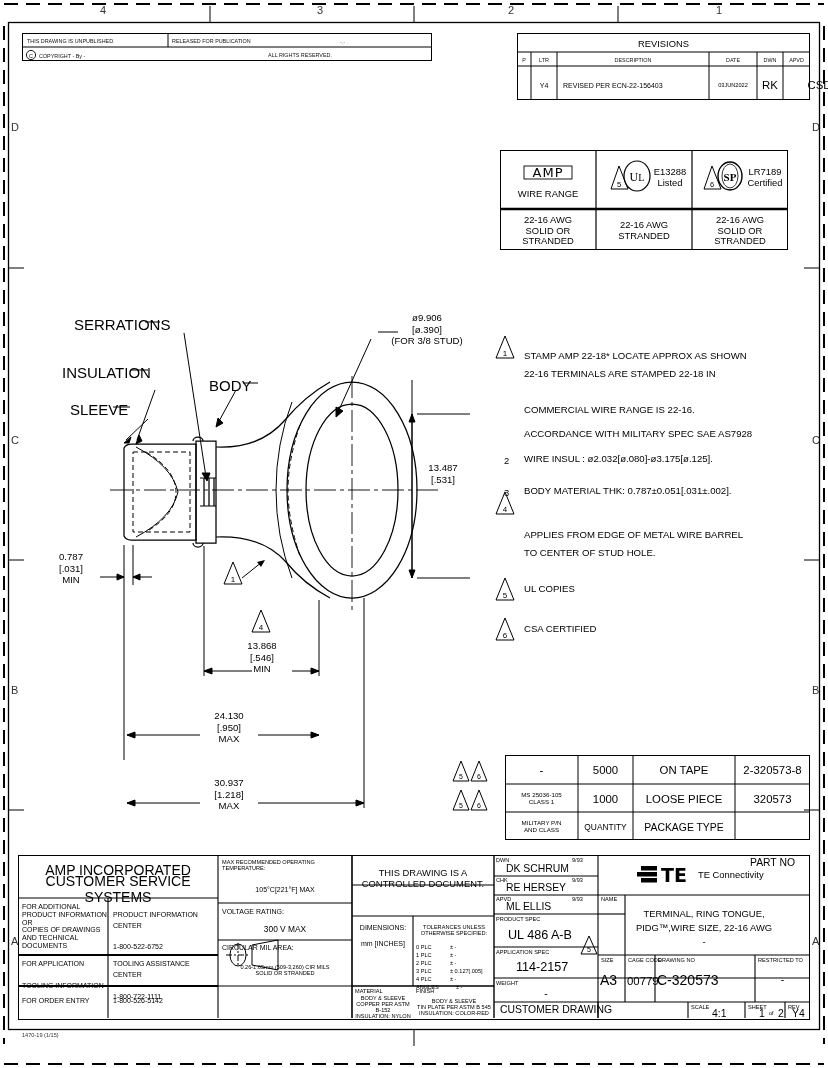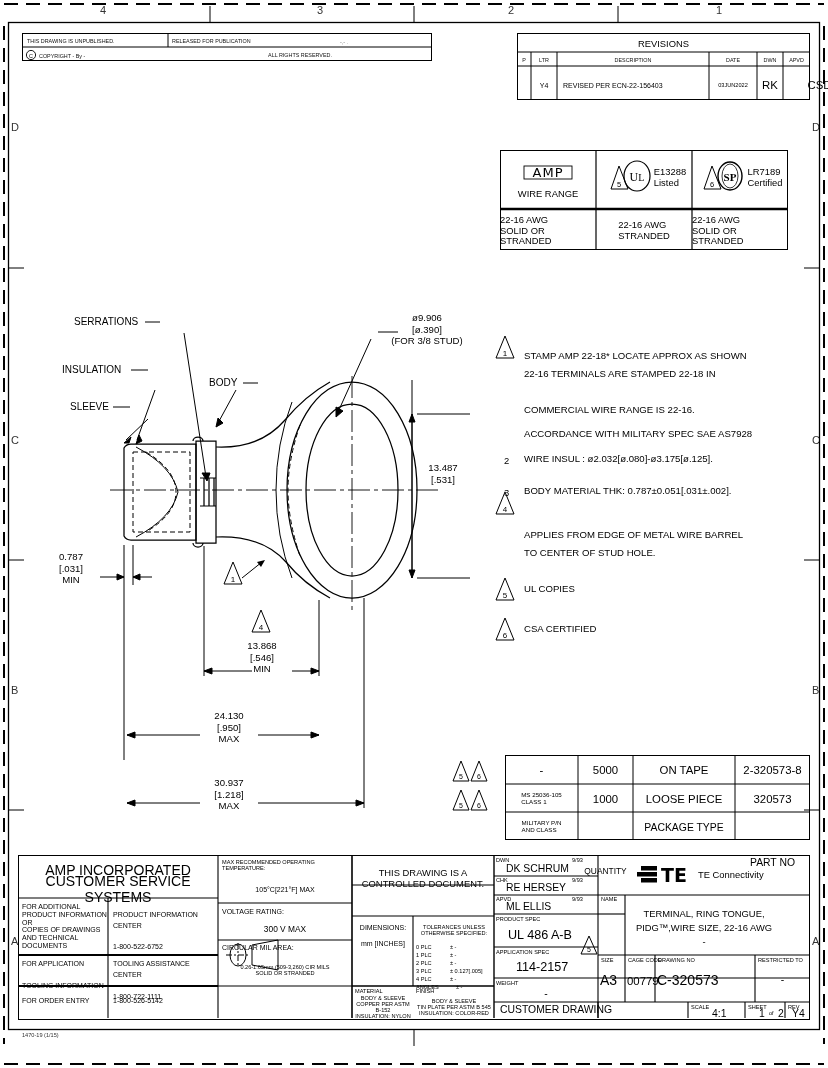--- a/index.html
+++ b/index.html
@@ -3,30 +3,30 @@
 <meta charset="utf-8">
 <style>
   html,body{margin:0;padding:0;background:#fff;}
   body{width:828px;height:1068px;position:relative;
        font-family:"Liberation Sans","DejaVu Sans",sans-serif;color:#000;
        overflow:hidden;}
   .abs{position:absolute;}
   .bx{position:absolute;box-sizing:border-box;border:1px solid #000;}
   .ctr{display:flex;align-items:center;justify-content:center;text-align:center;}
   .lft{display:flex;align-items:center;justify-content:flex-start;text-align:left;}
-  .col{display:flex;flex-direction:column;align-items:center;justify-content:center;}
+  .col{display:flex;flex-direction:column;align-items:center;justify-content:center;text-align:center;}
   .t6{font-size:5.6px;}.t65{font-size:6.2px;}.t7{font-size:7px;}.t8{font-size:8.4px;}.t9{font-size:9.4px;}
   .t10{font-size:10.4px;}.t11{font-size:11.4px;}.t12{font-size:12.6px;}
   .t14{font-size:14px;}
   .lh1{line-height:1.12;}
   svg{display:block;position:absolute;top:0;left:0;pointer-events:none;}
   .zl{font-size:11px;color:#333;}
   .notetxt{font-size:9.6px;line-height:1.38;white-space:nowrap;}
   .dimv{font-size:9.6px;line-height:1.2;text-align:center;white-space:nowrap;}
-  .lbl{font-size:10px;white-space:nowrap;}
+  .lbl{font-size:15px;white-space:nowrap;}
   .hdr{font-size:5.4px;color:#111;}
 </style>
 </head>
 <body>
 
 <div class="abs">
   <div class="abs zl" style="left:100px;top:4px;">4</div>
   <div class="abs zl" style="left:317px;top:4px;">3</div>
   <div class="abs zl" style="left:508px;top:4px;">2</div>
   <div class="abs zl" style="left:716px;top:4px;">1</div>
@@ -332,21 +332,21 @@
 <div class="abs t11 ctr" style="left:578px;top:760px;width:55px;height:20px;">5000</div>
 <div class="abs t11 ctr" style="left:633px;top:760px;width:102px;height:20px;">ON TAPE</div>
 <div class="abs t11 ctr" style="left:735px;top:760px;width:75px;height:20px;">2-320573-8</div>
 <div class="abs t65 col lh1" style="left:505px;top:789px;width:73px;height:20px;white-space:pre-line;">MS 25036-105
 CLASS 1</div>
 <div class="abs t11 ctr" style="left:578px;top:789px;width:55px;height:20px;">1000</div>
 <div class="abs t11 ctr" style="left:633px;top:789px;width:102px;height:20px;">LOOSE PIECE</div>
 <div class="abs t11 ctr" style="left:735px;top:789px;width:75px;height:20px;">320573</div>
 <div class="abs t65 col lh1" style="left:505px;top:817px;width:73px;height:20px;white-space:pre-line;">MILITARY P/N
 AND CLASS</div>
-<div class="abs t8 ctr" style="left:578px;top:817px;width:55px;height:20px;margin-top:44px;">QUANTITY</div>
+<div class="abs t8 ctr" style="left:578px;top:817px;width:55px;height:20px;">QUANTITY</div>
 <div class="abs t10 ctr" style="left:633px;top:817px;width:102px;height:20px;">PACKAGE TYPE</div>
 <div class="abs t10 ctr" style="left:735px;top:852px;width:75px;height:20px;">PART NO</div>
 
 <div class="bx" style="left:18px;top:855px;width:792px;height:165px;border-width:1.4px;"></div>
 <svg width="828" height="1068">
   <g stroke="#000" stroke-width="1.1" fill="none">
 
     <line x1="18" y1="898" x2="218" y2="898"></line>
     <line x1="18" y1="955" x2="218" y2="955" stroke-width="2.2"></line>
     <line x1="18" y1="986" x2="218" y2="986" stroke-width="2.2"></line>

